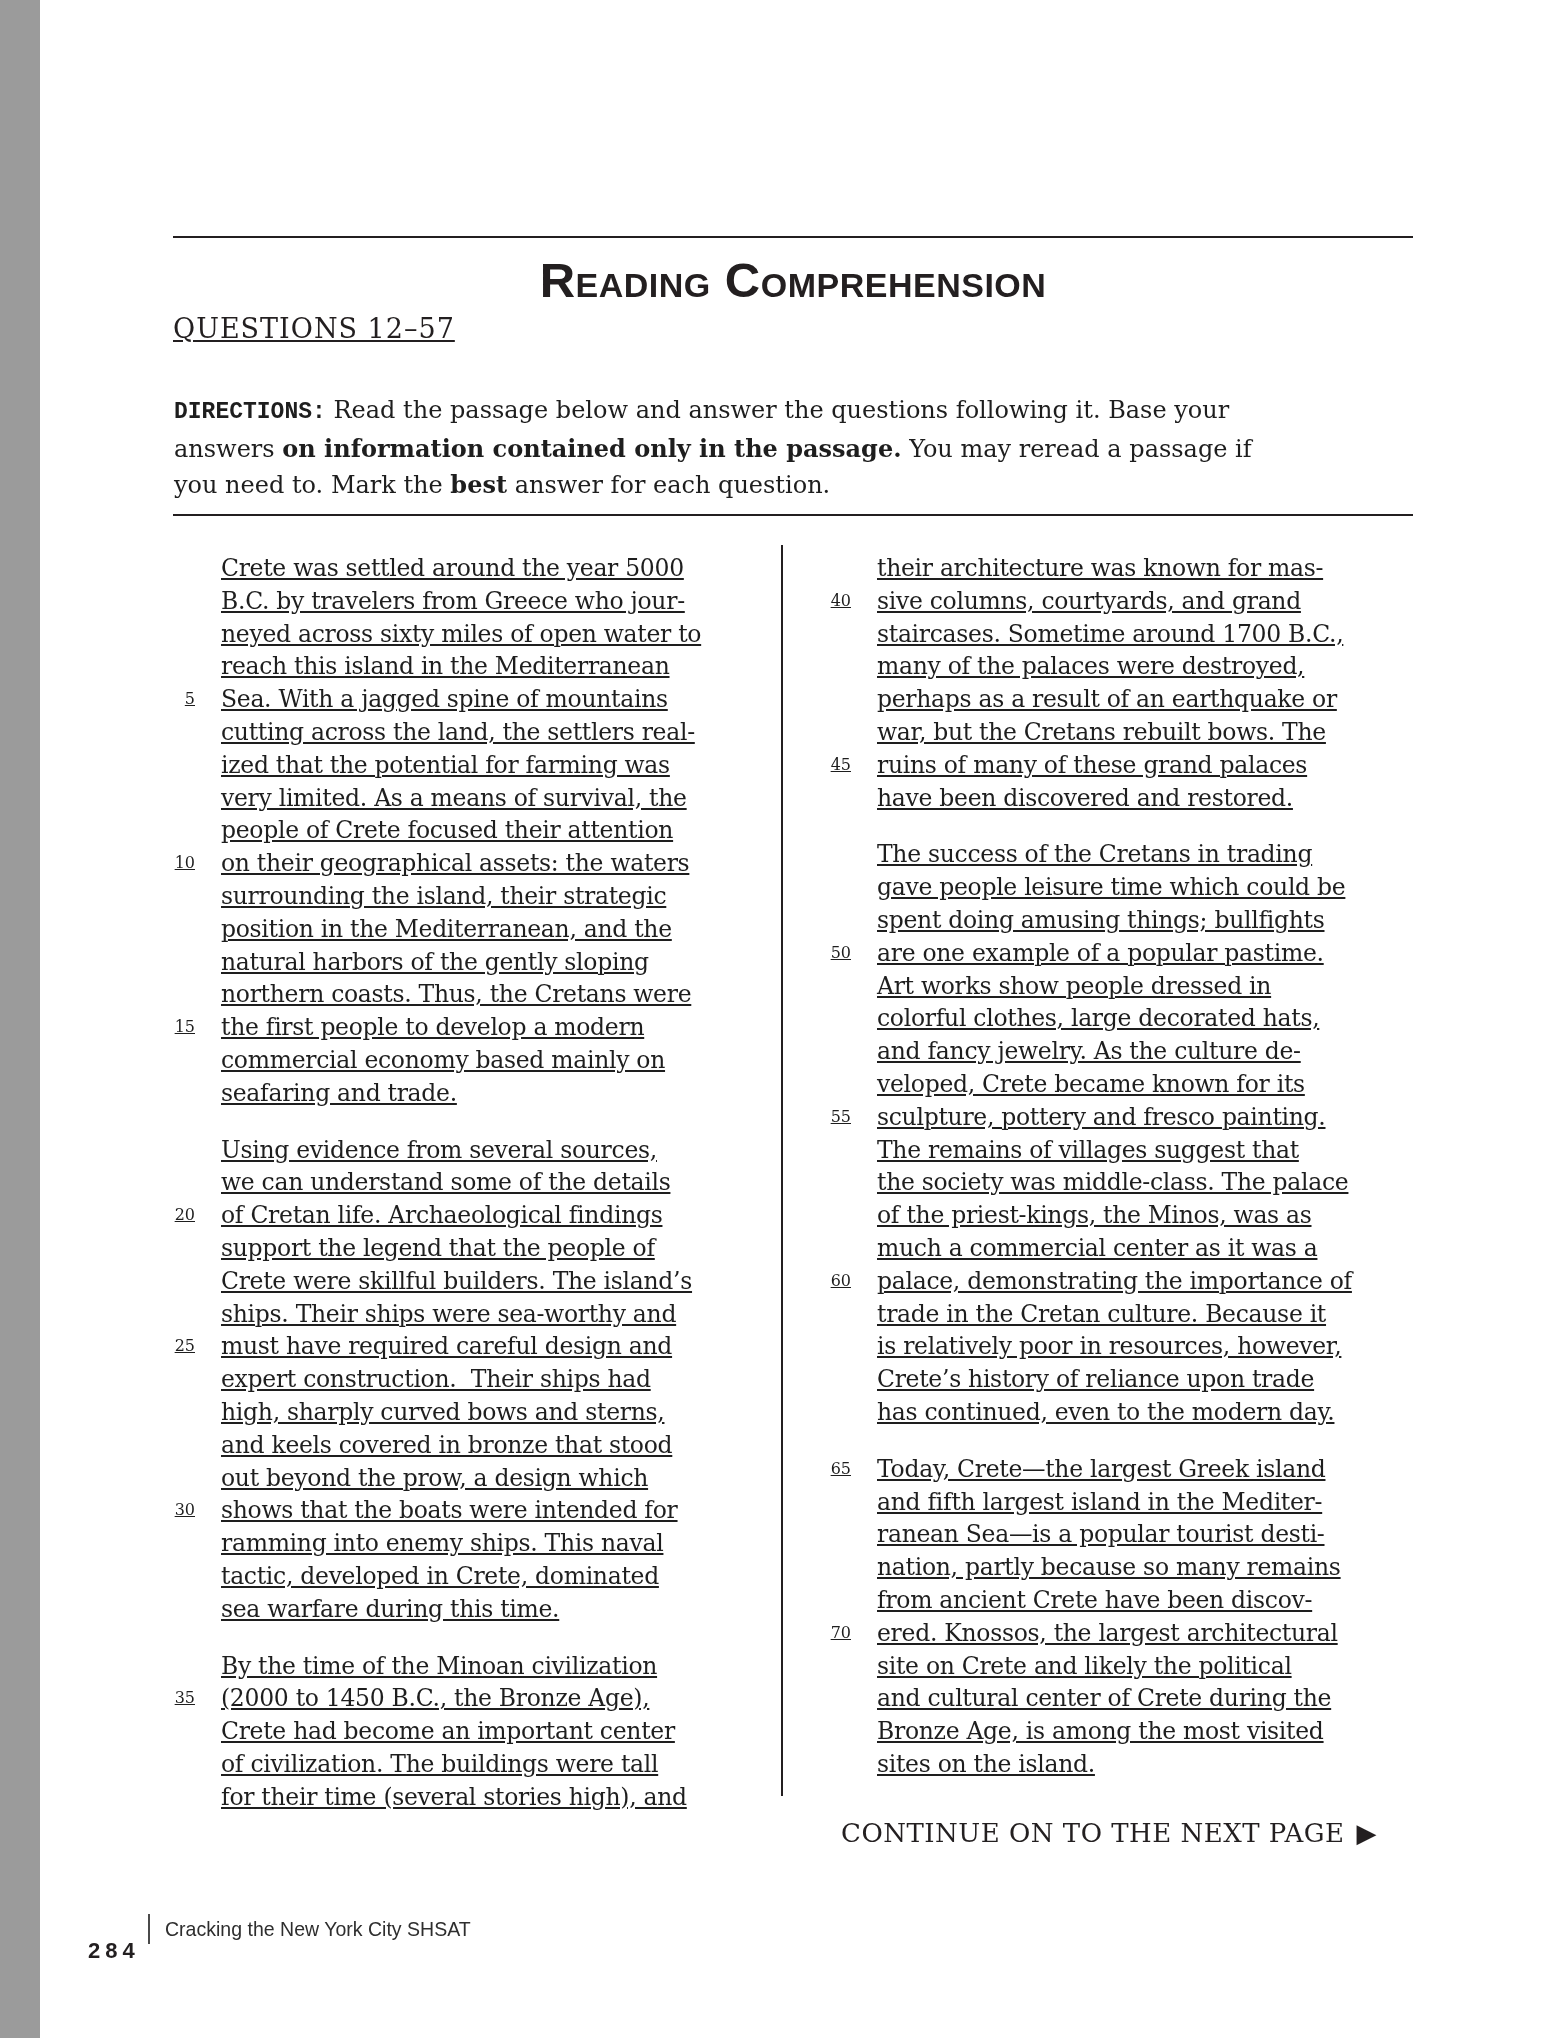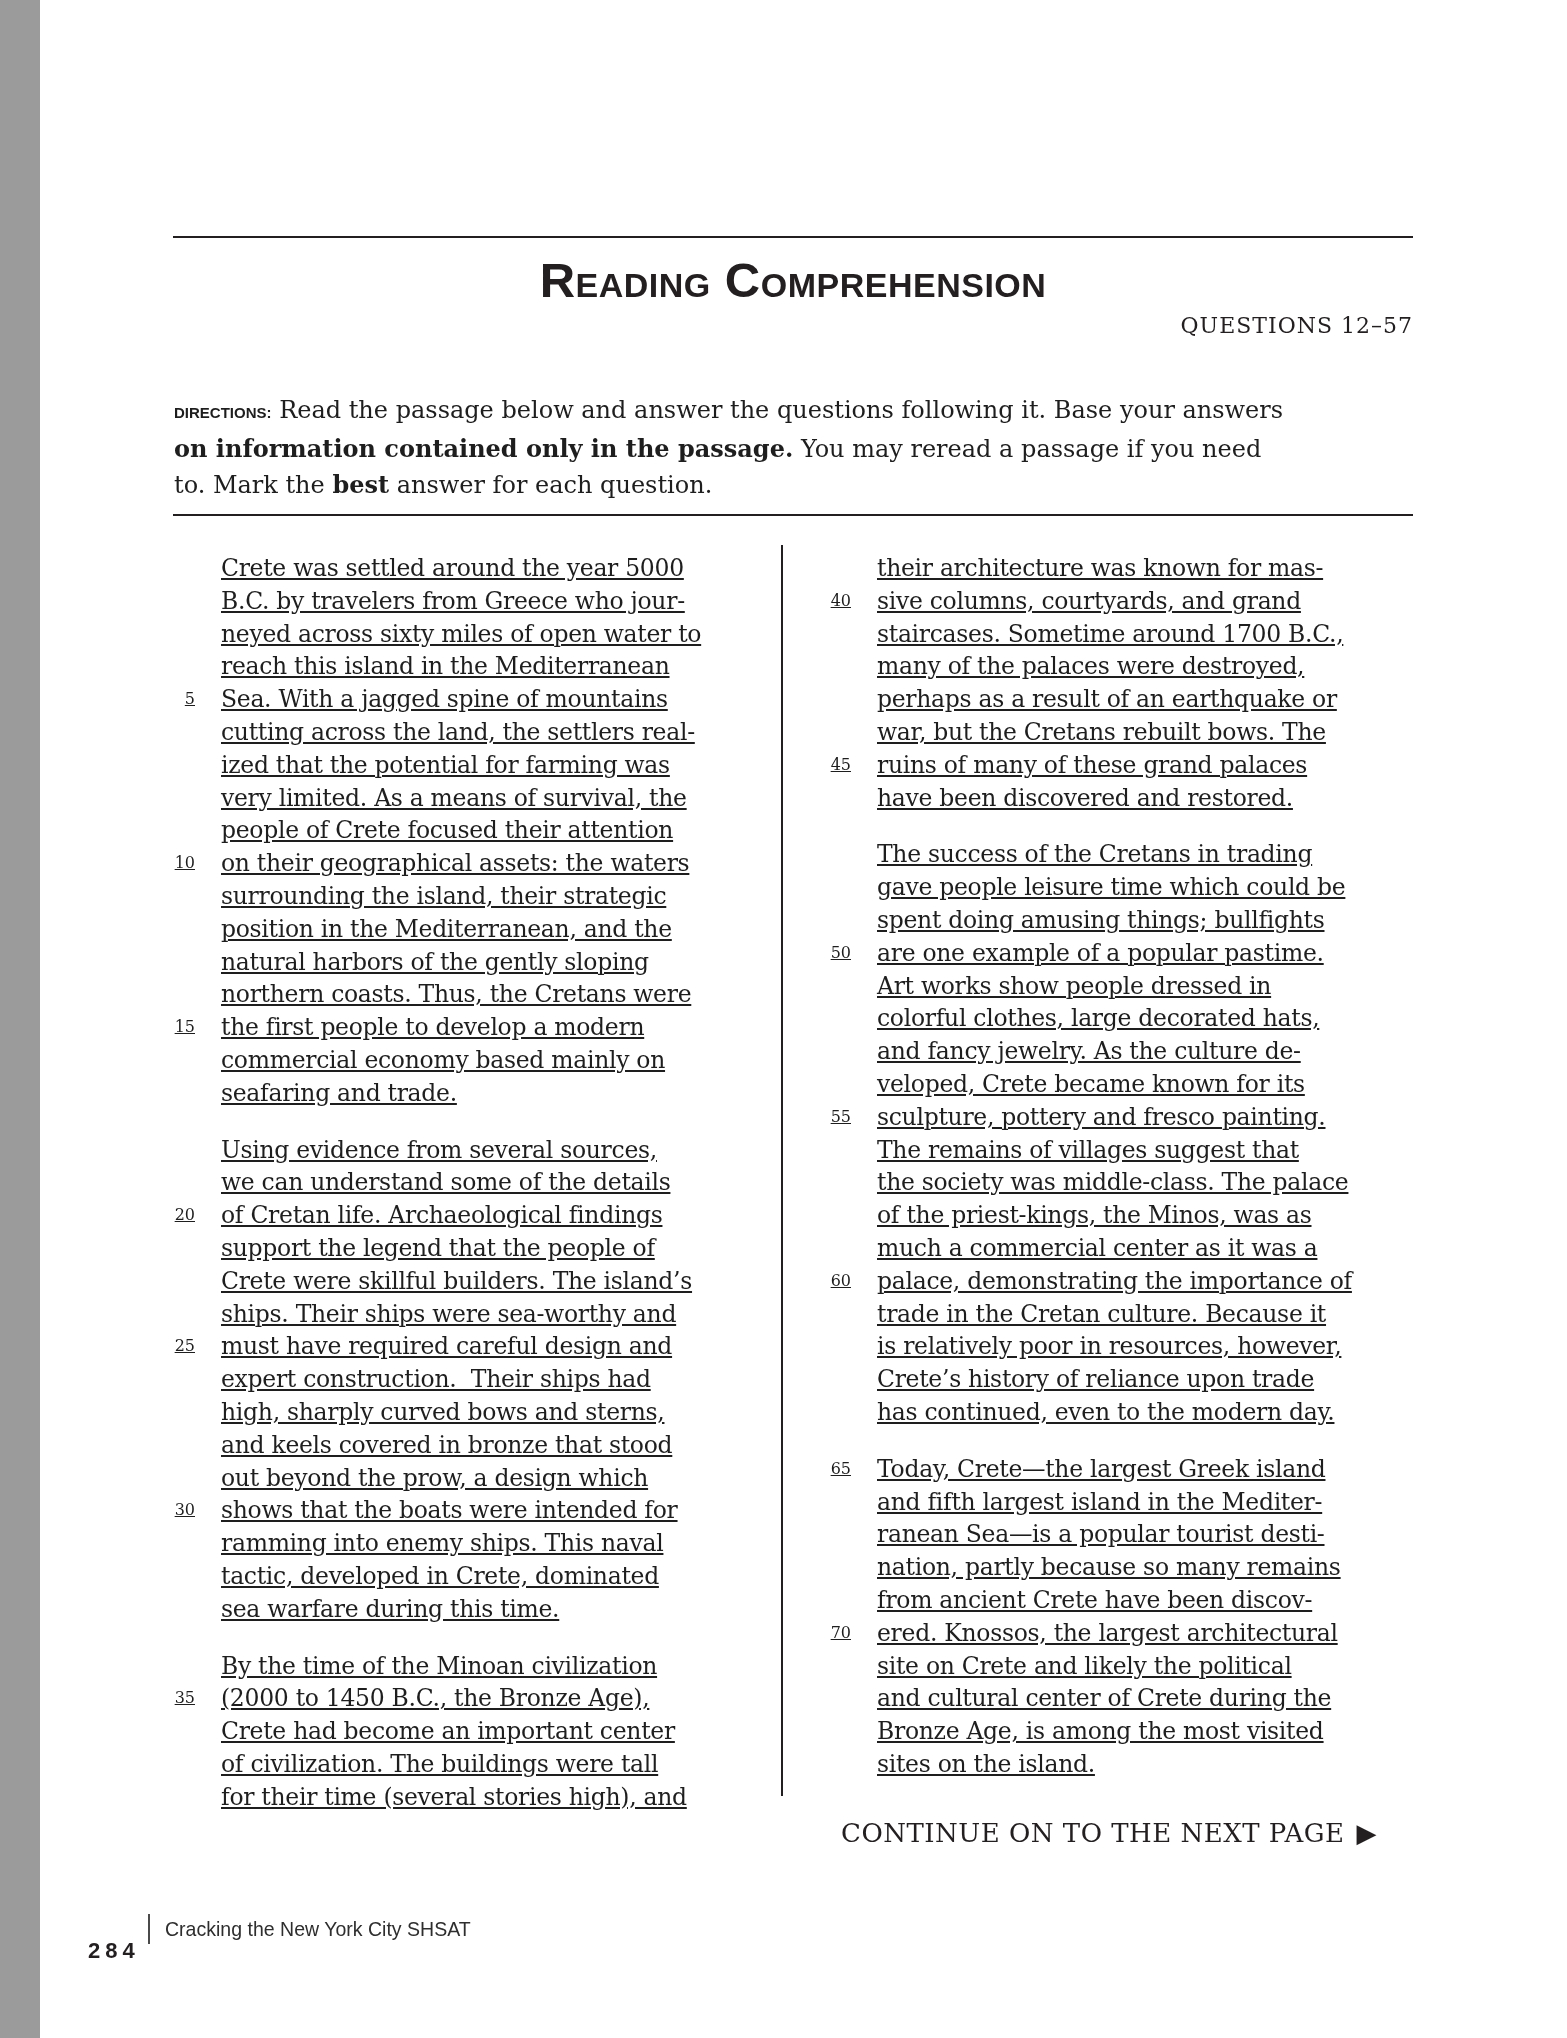--- a/index.html
+++ b/index.html
@@ -31,35 +31,36 @@
     font-family:"Liberation Sans", sans-serif;
     font-weight:bold;
     font-variant:small-caps;
     font-size:49px;
     letter-spacing:0.5px;
     color:#231f20;
   }
 
   .section-subtitle {
     position:absolute; left:173px; top:313px; width:1240px;
-    text-align:right;
-    font-size:22px;
+    text-align:left;
+    font-size:27px;
     letter-spacing:1px;
     color:#231f20;
+    text-decoration:underline;
   }
 
   .directions {
     position:absolute; left:174px; top:369px; width:1125px;
     font-size:24px; line-height:35.5px;
     color:#1e1e1e;
   }
   .dir-label {
-    font-family:Liberation Sans, sans-serif;
+    font-family:Liberation Mono, monospace;
     font-weight:bold;
-    font-size:15px;
+    font-size:23px;
     text-align:center;
   }
   .dir-bold { font-weight:bold; }
 
   .column {
     position:absolute; top:552px;
   }
   .col-left  { left:167px; }
   .col-right { left:823px; }
 

